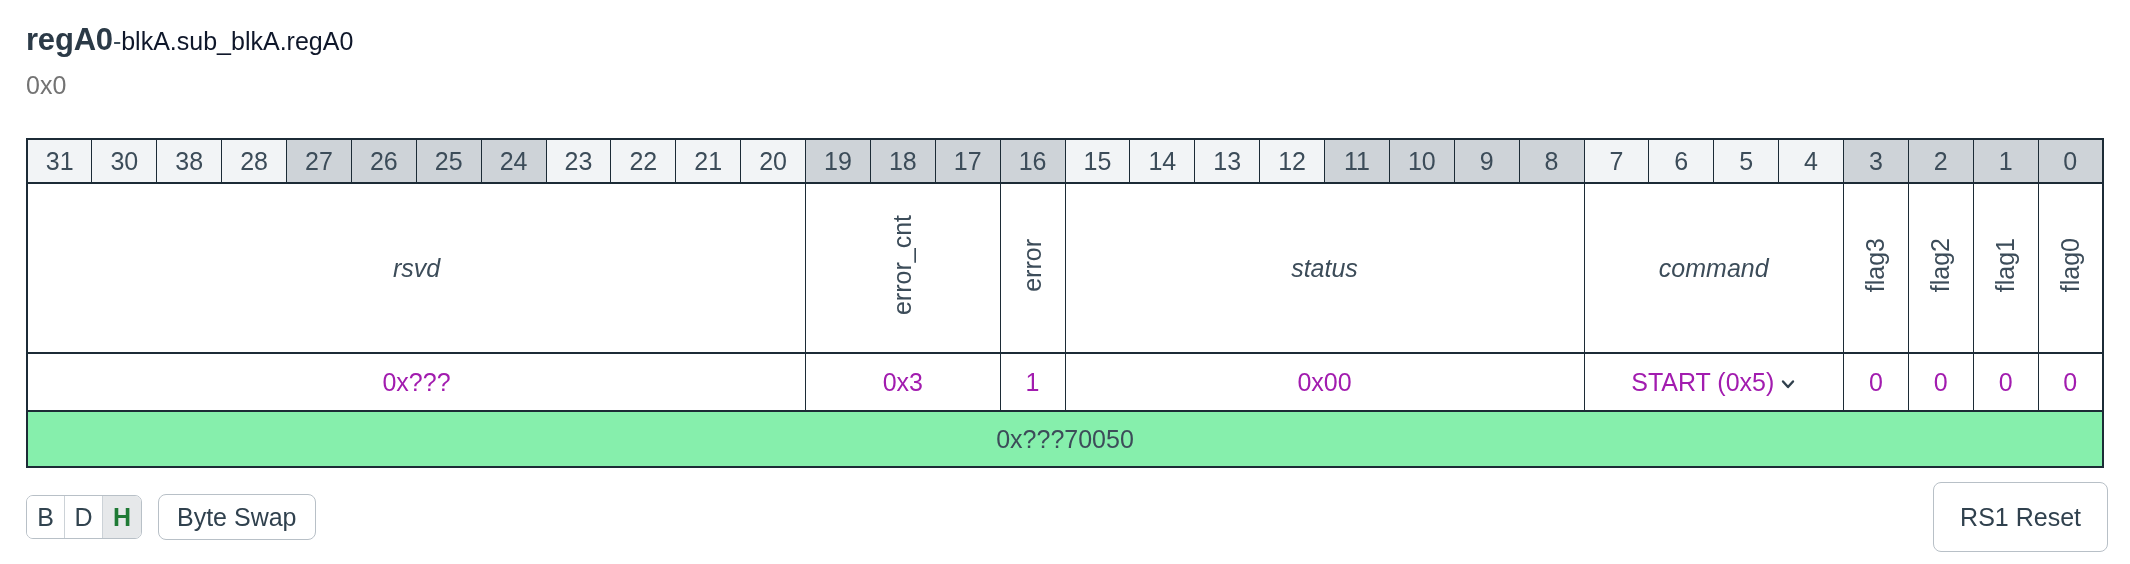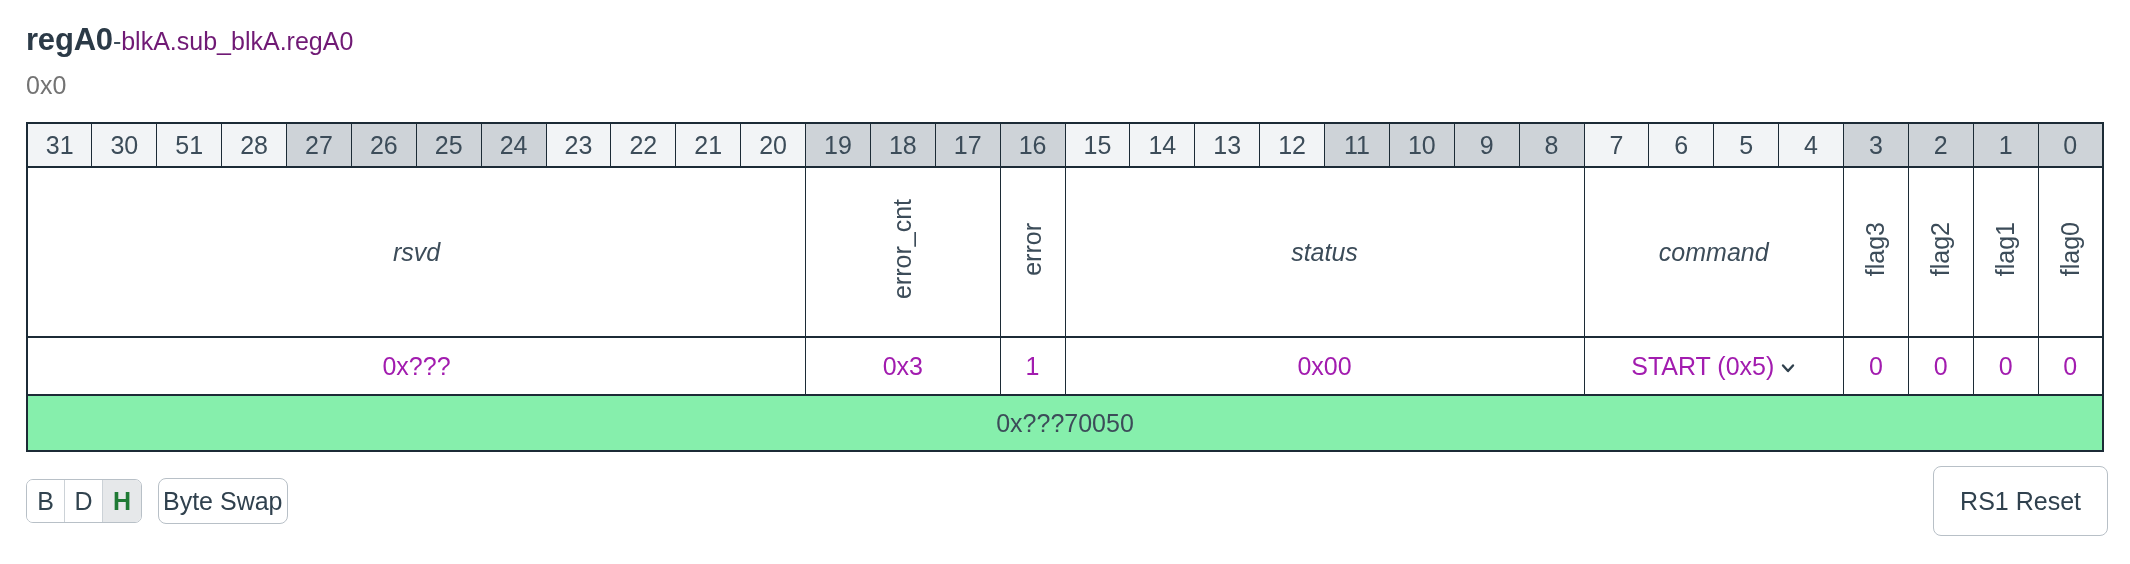--- a/index.html
+++ b/index.html
@@ -36,32 +36,32 @@
     letter-spacing: -0.2px;
   }
   .reg-dash {
     font-weight: normal;
     font-size: 25px;
     color: #3c4c59;
   }
   .reg-path {
     font-weight: normal;
     font-size: 25px;
-    color: #701a75;
+    color: #0f172a;
   }
   .reg-offset {
     font-size: 25px;
     line-height: 34px;
     color: #737373;
     margin-top: 9px;
   }
 
   
   .bit-table {
-    margin-top: 20px;
+    margin-top: 36px;
     border: 2px solid #1c2b36;
     border-collapse: collapse;
     width: 2078px;
     table-layout: fixed;
   }
   .bit-table td, .bit-table th {
     border: 1px solid #1c2b36;
     padding: 0;
     text-align: center;
     vertical-align: middle;
@@ -173,21 +173,21 @@
     background: #e6e8ea;
     color: #1f7a35;
     font-weight: bold;
   }
 
   .btn {
     height: 44px;
     display: inline-flex;
     align-items: center;
     justify-content: center;
-    padding: 0 4px;
+    padding: 0 18px;
     font-size: 25px;
     color: #30414e;
     background: #ffffff;
     border: 1px solid #b8c0c7;
     border-radius: 8px;
     cursor: pointer;
     user-select: none;
     white-space: nowrap;
   }
   .btn-reset {
@@ -202,21 +202,21 @@
   <div class="reg-header">
     <span class="reg-name">regA0</span><span class="reg-dash">-</span><span class="reg-path">blkA.sub_blkA.regA0</span>
   </div>
   <div class="reg-offset">0x0</div>
 
   <table class="bit-table">
     <tbody>
       <tr id="row-bits">
           <td class="bit-num">31</td>
           <td class="bit-num">30</td>
-          <td class="bit-num">51</td>
+          <td class="bit-num">38</td>
           <td class="bit-num">28</td>
           <td class="bit-num alt">27</td>
           <td class="bit-num alt">26</td>
           <td class="bit-num alt">25</td>
           <td class="bit-num alt">24</td>
           <td class="bit-num">23</td>
           <td class="bit-num">22</td>
           <td class="bit-num">21</td>
           <td class="bit-num">20</td>
           <td class="bit-num alt">19</td>

